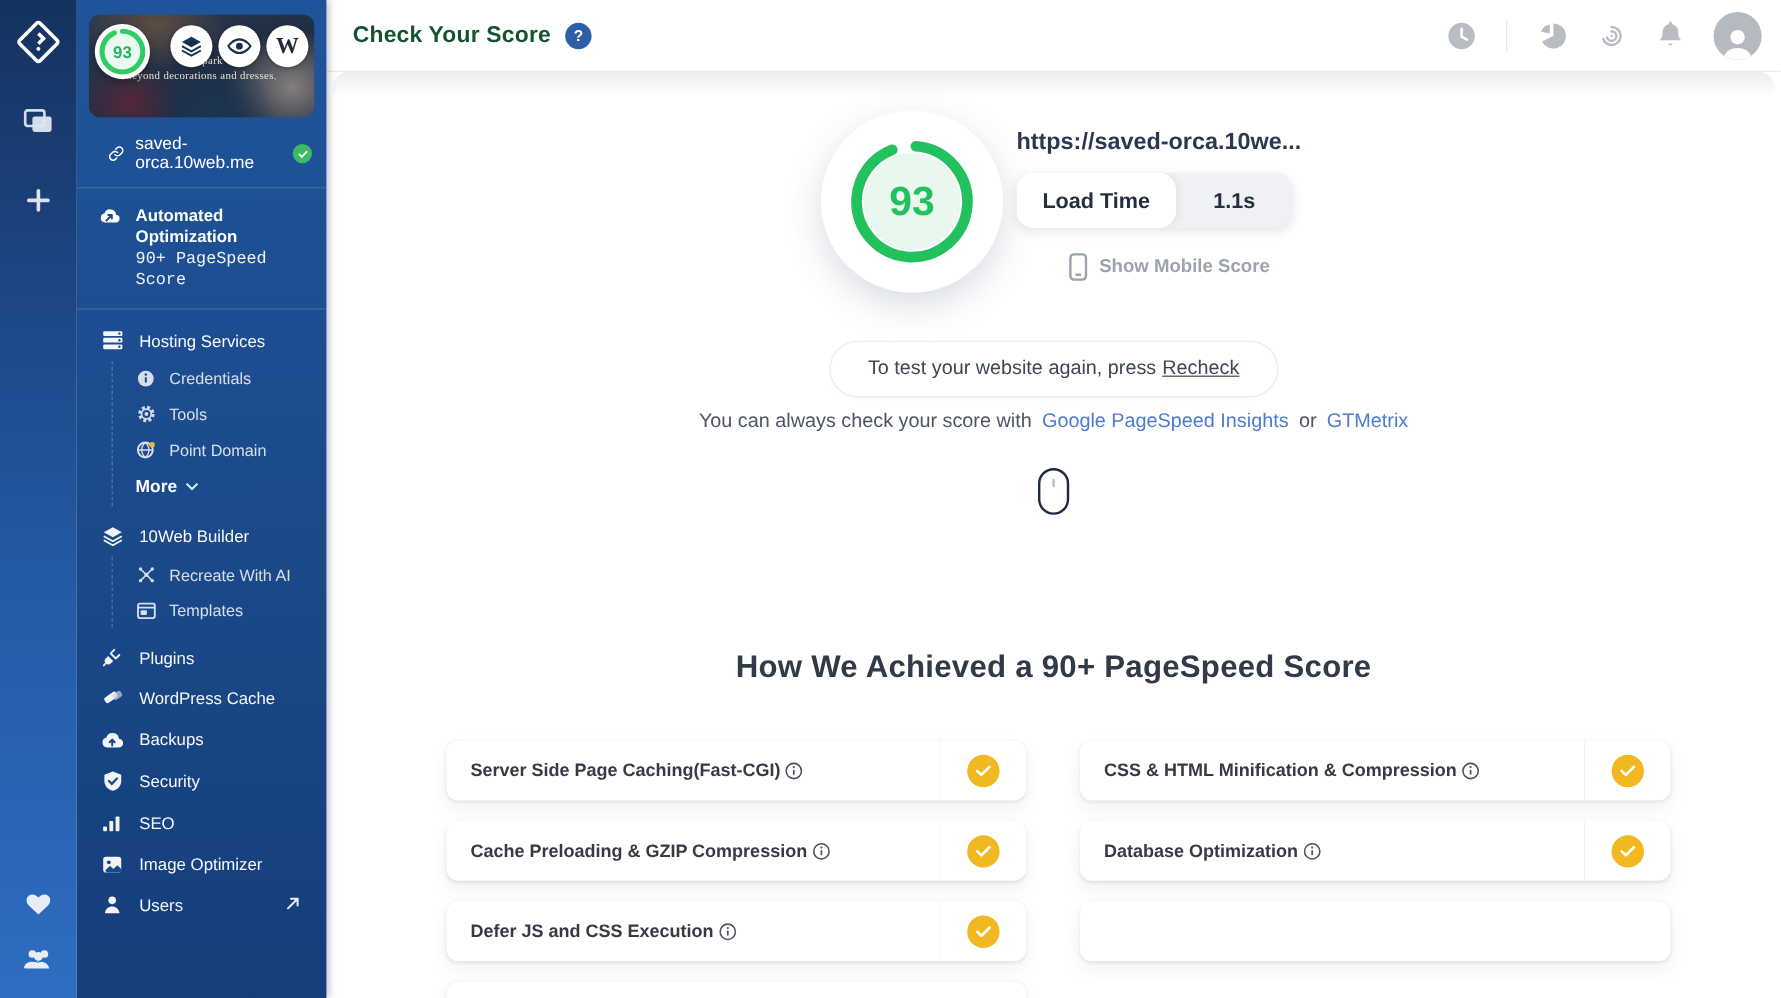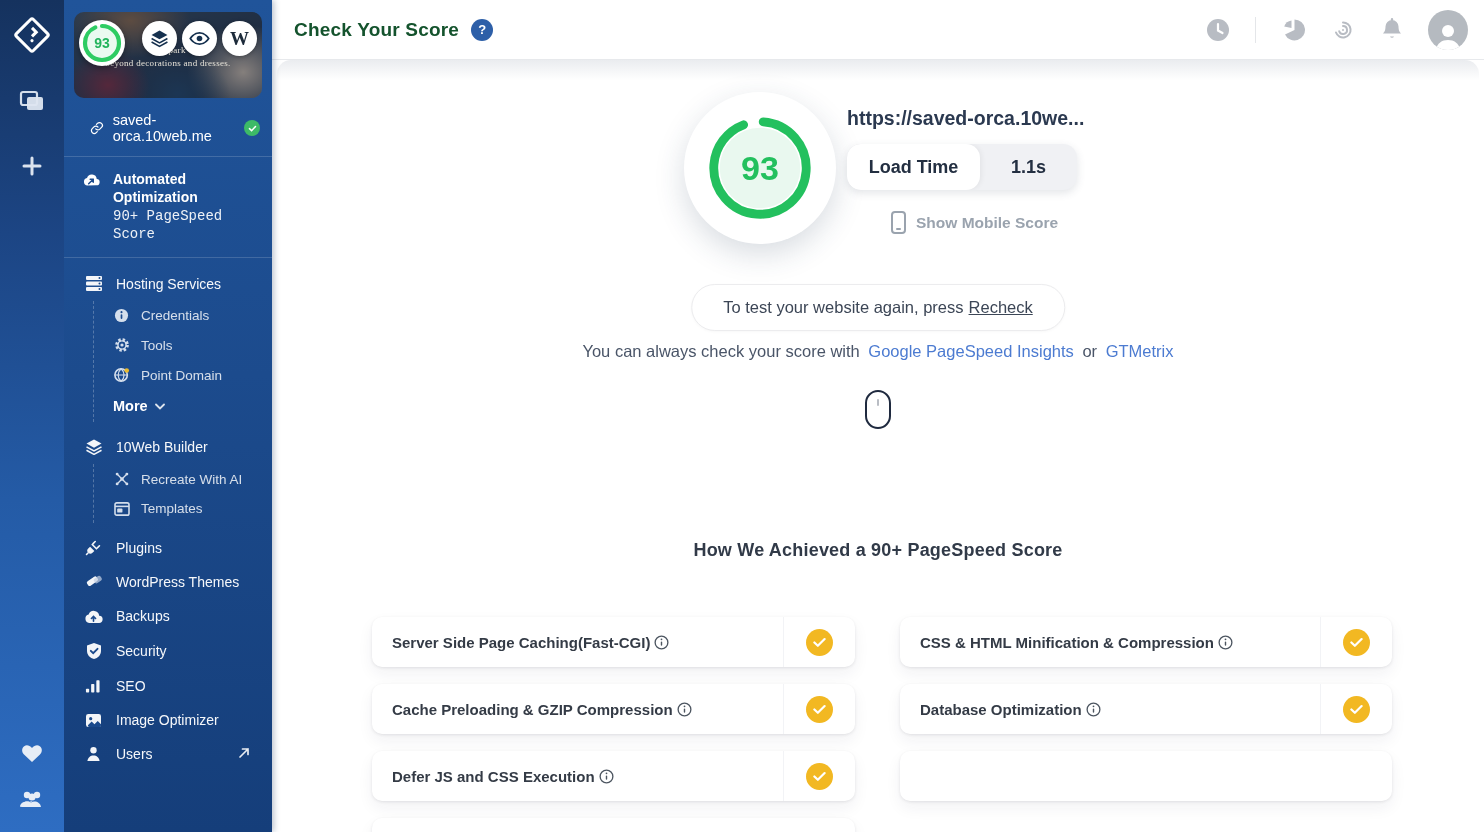--- a/index.html
+++ b/index.html
@@ -98,21 +98,21 @@
   .alt-line { position:absolute; top:282px; left:0; right:0; text-align:center; font-size:16.5px; color:#4a5568; }
   .alt-link { color:#4c7bd1; cursor:pointer; }
   .sp { margin-right:4px; }
 
   .mouse-glyph { position:absolute; top:330px; left:50%; transform:translateX(-50%); width:26px; height:39px;
     border:2.5px solid #1f2a3f; border-radius:13px; }
   .mouse-glyph::after { content:""; position:absolute; top:7px; left:50%; transform:translateX(-50%);
     width:2px; height:7px; background:#b9bdc4; border-radius:1px; }
 
   .how-title { position:absolute; top:480px; left:0; right:0; text-align:center;
-    font-size:18px; font-weight:700; color:#313a48; letter-spacing:.2px; }
+    font-size:26px; font-weight:700; color:#313a48; letter-spacing:.2px; }
 
   .cards { position:absolute; top:557px; left:100px; width:1020px; display:grid;
     grid-template-columns:483px 492px; column-gap:45px; row-gap:17px; }
   .card { height:50px; background:#fff; border-radius:10px; display:flex; align-items:center; padding-left:20px;
     box-shadow:0 1px 3px rgba(35,40,60,.10), 0 7px 16px rgba(35,40,60,.06); }
   .card-label { font-size:15px; color:#343b46; font-weight:600; display:flex; align-items:center; gap:4px; }
   .card-right { margin-left:auto; width:72px; height:100%; border-left:1px solid #f2f3f6;
     display:flex; align-items:center; justify-content:center; border-radius:0 10px 10px 0; }
   .check-circle { width:27px; height:27px; border-radius:50%; background:#f2b822; display:flex;
     align-items:center; justify-content:center; }
@@ -341,21 +341,21 @@
 
     <div class="nav-item">
       <span class="nicon">
           <svg width="18" height="16" viewBox="0 0 20 18">
             <g transform="rotate(-35 10 8)">
               <rect x="2" y="4" width="13" height="6" rx="2" fill="#fff"></rect>
               <rect x="10" y="6" width="9" height="6" rx="2" fill="#cfd9e8" opacity=".7"></rect>
             </g>
           </svg>
         </span>
-      <span>WordPress Themes</span>
+      <span>WordPress Cache</span>
     </div>
 
     <div class="nav-item">
       <span class="nicon">
           <svg width="19" height="15" viewBox="0 0 22 17">
             <path d="M6 16A5 5 0 0 1 5.4 6.2 6.3 6.3 0 0 1 17.6 7.5 4.2 4.2 0 0 1 17 16z" fill="#fff"></path>
             <path d="M11 14V8.5M8.6 10.8 11 8.4l2.4 2.4" stroke="#1c4b8d" stroke-width="1.9" stroke-linecap="round" fill="none"></path>
           </svg>
         </span>
       <span>Backups</span>

